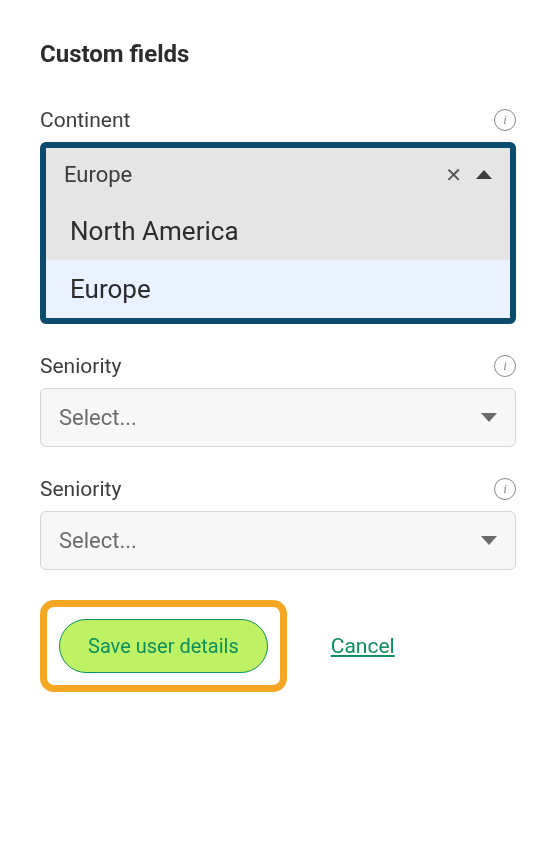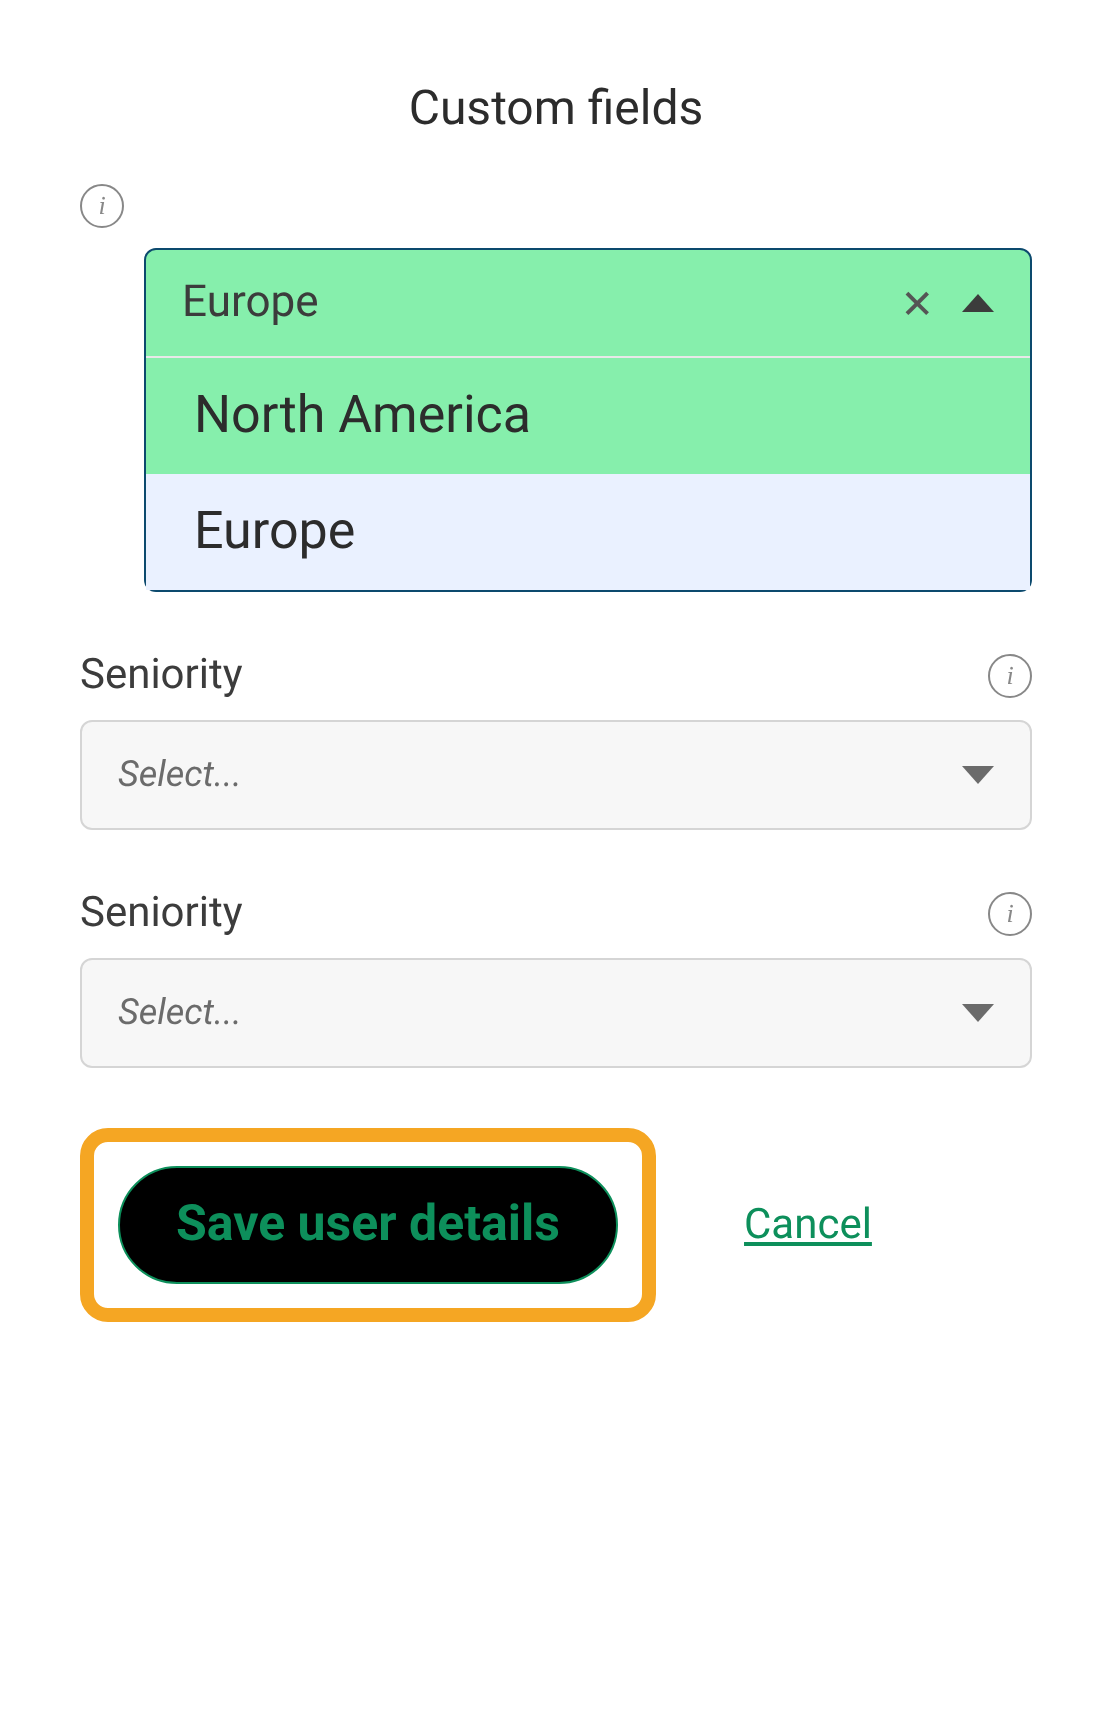--- a/index.html
+++ b/index.html
@@ -9,24 +9,23 @@
     }
     body {
       font-family: -apple-system, BlinkMacSystemFont, "Segoe UI", Roboto, "Helvetica Neue", Arial, sans-serif;
       background: #fff;
       width: 556px;
       padding: 40px;
       color: #2c2c2c;
     }
     .section-title {
       font-size: 24px;
-      font-weight: 400;
+      font-weight: 700;
       color: #2c2c2c;
-      margin-bottom: 24px;
-      text-align: center;
+      margin-bottom: 40px;
     }
     .field-group {
       margin-bottom: 30px;
     }
     .field-label-row {
       display: flex;
       justify-content: space-between;
       align-items: center;
       margin-bottom: 10px;
     }
@@ -43,24 +42,23 @@
       display: flex;
       align-items: center;
       justify-content: center;
       font-style: italic;
       font-family: Georgia, serif;
       font-size: 13px;
       color: #888;
       cursor: pointer;
     }
     .dropdown-open {
-      border: 1px solid #0c4a6e;
+      border: 6px solid #0c4a6e;
       border-radius: 6px;
-      background: #86efac;
-      margin-left: 32px;
+      background: #e5e5e5;
     }
     .dropdown-selected {
       display: flex;
       align-items: center;
       justify-content: space-between;
       padding: 14px 18px;
       cursor: pointer;
     }
     .dropdown-selected-text {
       font-size: 22px;
@@ -109,62 +107,62 @@
       display: flex;
       align-items: center;
       justify-content: space-between;
       padding: 16px 18px;
       border: 1px solid #d5d5d5;
       border-radius: 6px;
       background: #f7f7f7;
       cursor: pointer;
     }
     .select-placeholder {
-      font-size: 18px;
+      font-size: 22px;
       color: #6b6b6b;
-      font-style: italic;
     }
     .actions-row {
       display: flex;
       align-items: center;
       gap: 32px;
       margin-top: 14px;
     }
     .highlight-box {
       border: 7px solid #f5a623;
       border-radius: 14px;
       padding: 12px;
       display: inline-block;
     }
     .save-button {
-      background: #000000;
+      background: #bef264;
       border: 1.5px solid #0d8f5b;
       color: #0d8f5b;
-      font-size: 25px;
-      font-weight: 700;
+      font-size: 20px;
+      font-weight: 400;
       padding: 14px 28px;
       border-radius: 999px;
       cursor: pointer;
       font-family: inherit;
     }
     .cancel-link {
       color: #0d8f5b;
       font-size: 21px;
       text-decoration: underline;
       cursor: pointer;
       margin-left: 12px;
     }
   </style>
 </head>
 <body>
 
 <h2 class="section-title">Custom fields</h2>
 
 <div class="field-group">
   <div class="field-label-row">
+    <span class="field-label">Continent</span>
     <span class="info-icon">i</span>
   </div>
   <div class="dropdown-open">
     <div class="dropdown-selected">
       <span class="dropdown-selected-text">Europe</span>
       <div class="dropdown-icons">
         <span class="clear-icon">✕</span>
         <span class="chevron-up"></span>
       </div>
     </div>

